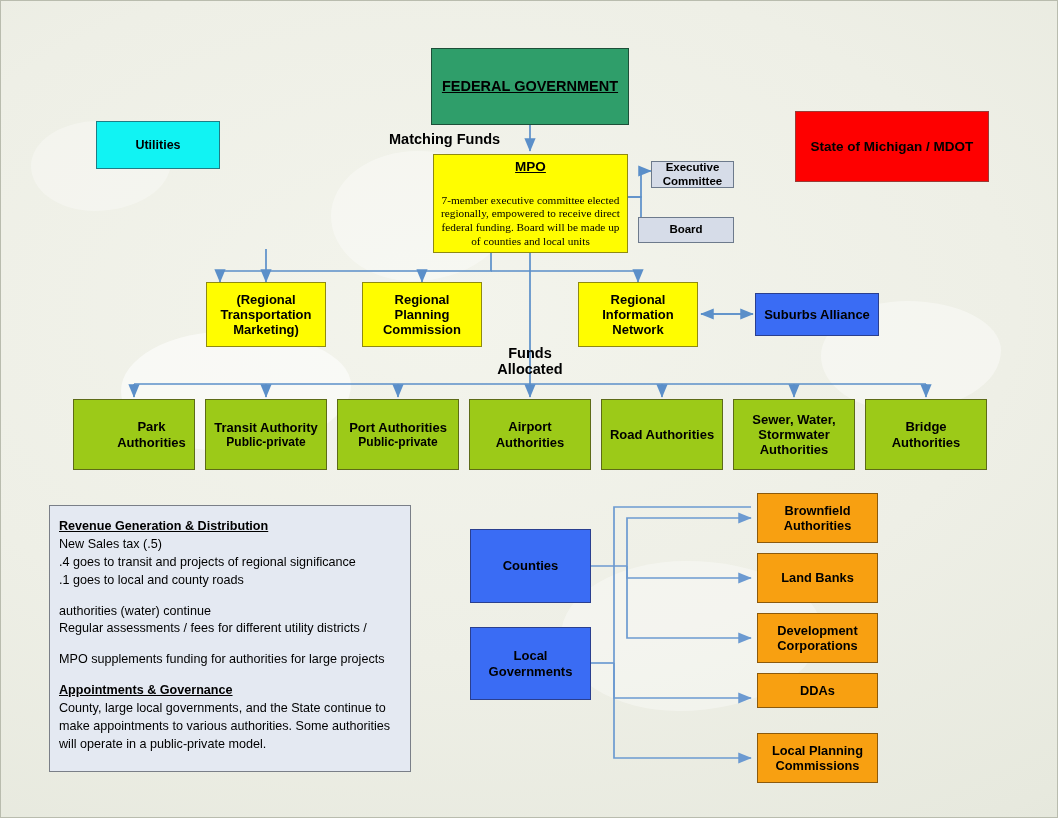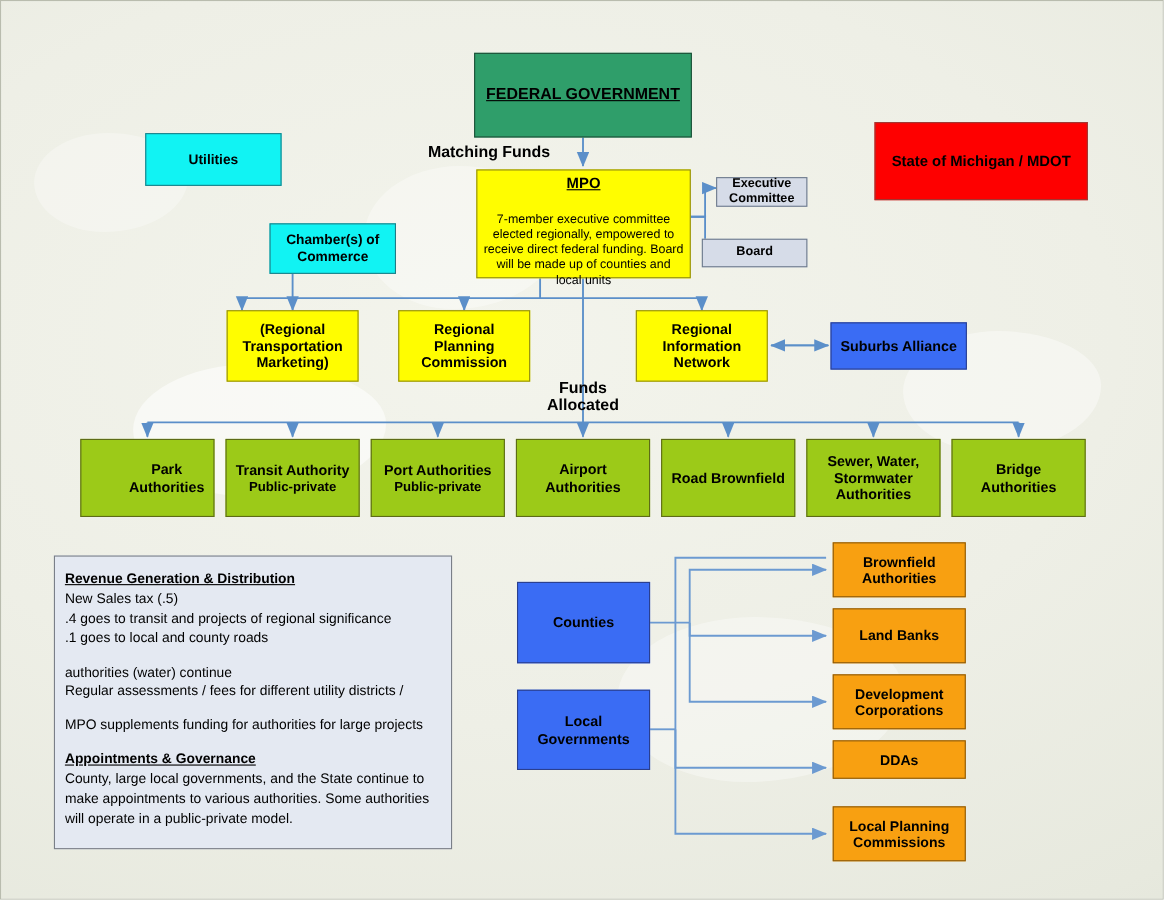--- a/index.html
+++ b/index.html
@@ -56,41 +56,40 @@
   .red {
     background: #fe0000;
     border: 1.5px solid #9a3b36;
     font-size: 13.5px;
   }
   .red span { }
   .cyan {
     background: #11f3f3;
     border: 1.5px solid #1e7d86;
     font-size: 12.5px;
-    margin-left: 36px;
   }
   .yellow {
     background: #fffd00;
     border: 1.5px solid #8f8a12;
     font-size: 13px;
   }
   .mpo {
     background: #fffd00;
     border: 1.5px solid #8f8a12;
     font-size: 11.3px;
     justify-content: flex-start;
     padding-top: 4px;
     line-height: 1.23;
   }
   .mpo .ttl {
     font-size: 13.5px;
     text-decoration: underline;
     margin-bottom: 18px;
   }
-  .mpo .body { font-weight: normal; }
+  .mpo .body { font-weight: normal; font-family: Liberation Serif, serif; }
   .greyblue {
     background: #d6dce8;
     border: 1.5px solid #6d7a8c;
     font-size: 11.5px;
   }
   .olive {
     background: #9cca18;
     border: 1.5px solid #5d6b17;
     font-size: 13px;
   }
@@ -202,24 +201,20 @@
   </div>
 
   <div class="node red" style="left:794px;top:110px;width:194px;height:71px;">
     <span>State of Michigan / MDOT</span>
   </div>
 
   <div class="node cyan" style="left:95px;top:120px;width:124px;height:48px;">
     <span>Utilities</span>
   </div>
 
-  <div class="node cyan" style="left:208px;top:202px;width:115px;height:46px;">
-    <span>Chamber(s) of</span>
-    <span>Commerce</span>
-  </div>
 
   <div class="label" style="left:388px;top:130px;width:130px;text-align:left;">Matching Funds</div>
 
   <div class="node mpo" style="left:432px;top:153px;width:195px;height:99px;">
     <span class="ttl">MPO</span>
     <span class="body" style="padding:0 5px;">7-member executive committee elected regionally, empowered to receive direct federal funding. Board will be made up of counties and local units</span>
   </div>
 
   <div class="node greyblue" style="left:650px;top:160px;width:83px;height:27px;">
     <span>Executive</span>
@@ -270,21 +265,21 @@
     <span>Port Authorities</span>
     <span class="sub">Public-private</span>
   </div>
 
   <div class="node olive" style="left:468px;top:398px;width:122px;height:71px;">
     <span>Airport</span>
     <span>Authorities</span>
   </div>
 
   <div class="node olive" style="left:600px;top:398px;width:122px;height:71px;">
-    <span>Road Brownfield</span>
+    <span>Road Authorities</span>
   </div>
 
   <div class="node olive" style="left:732px;top:398px;width:122px;height:71px;">
     <span>Sewer, Water,</span>
     <span>Stormwater</span>
     <span>Authorities</span>
   </div>
 
   <div class="node olive" style="left:864px;top:398px;width:122px;height:71px;">
     <span>Bridge</span>

